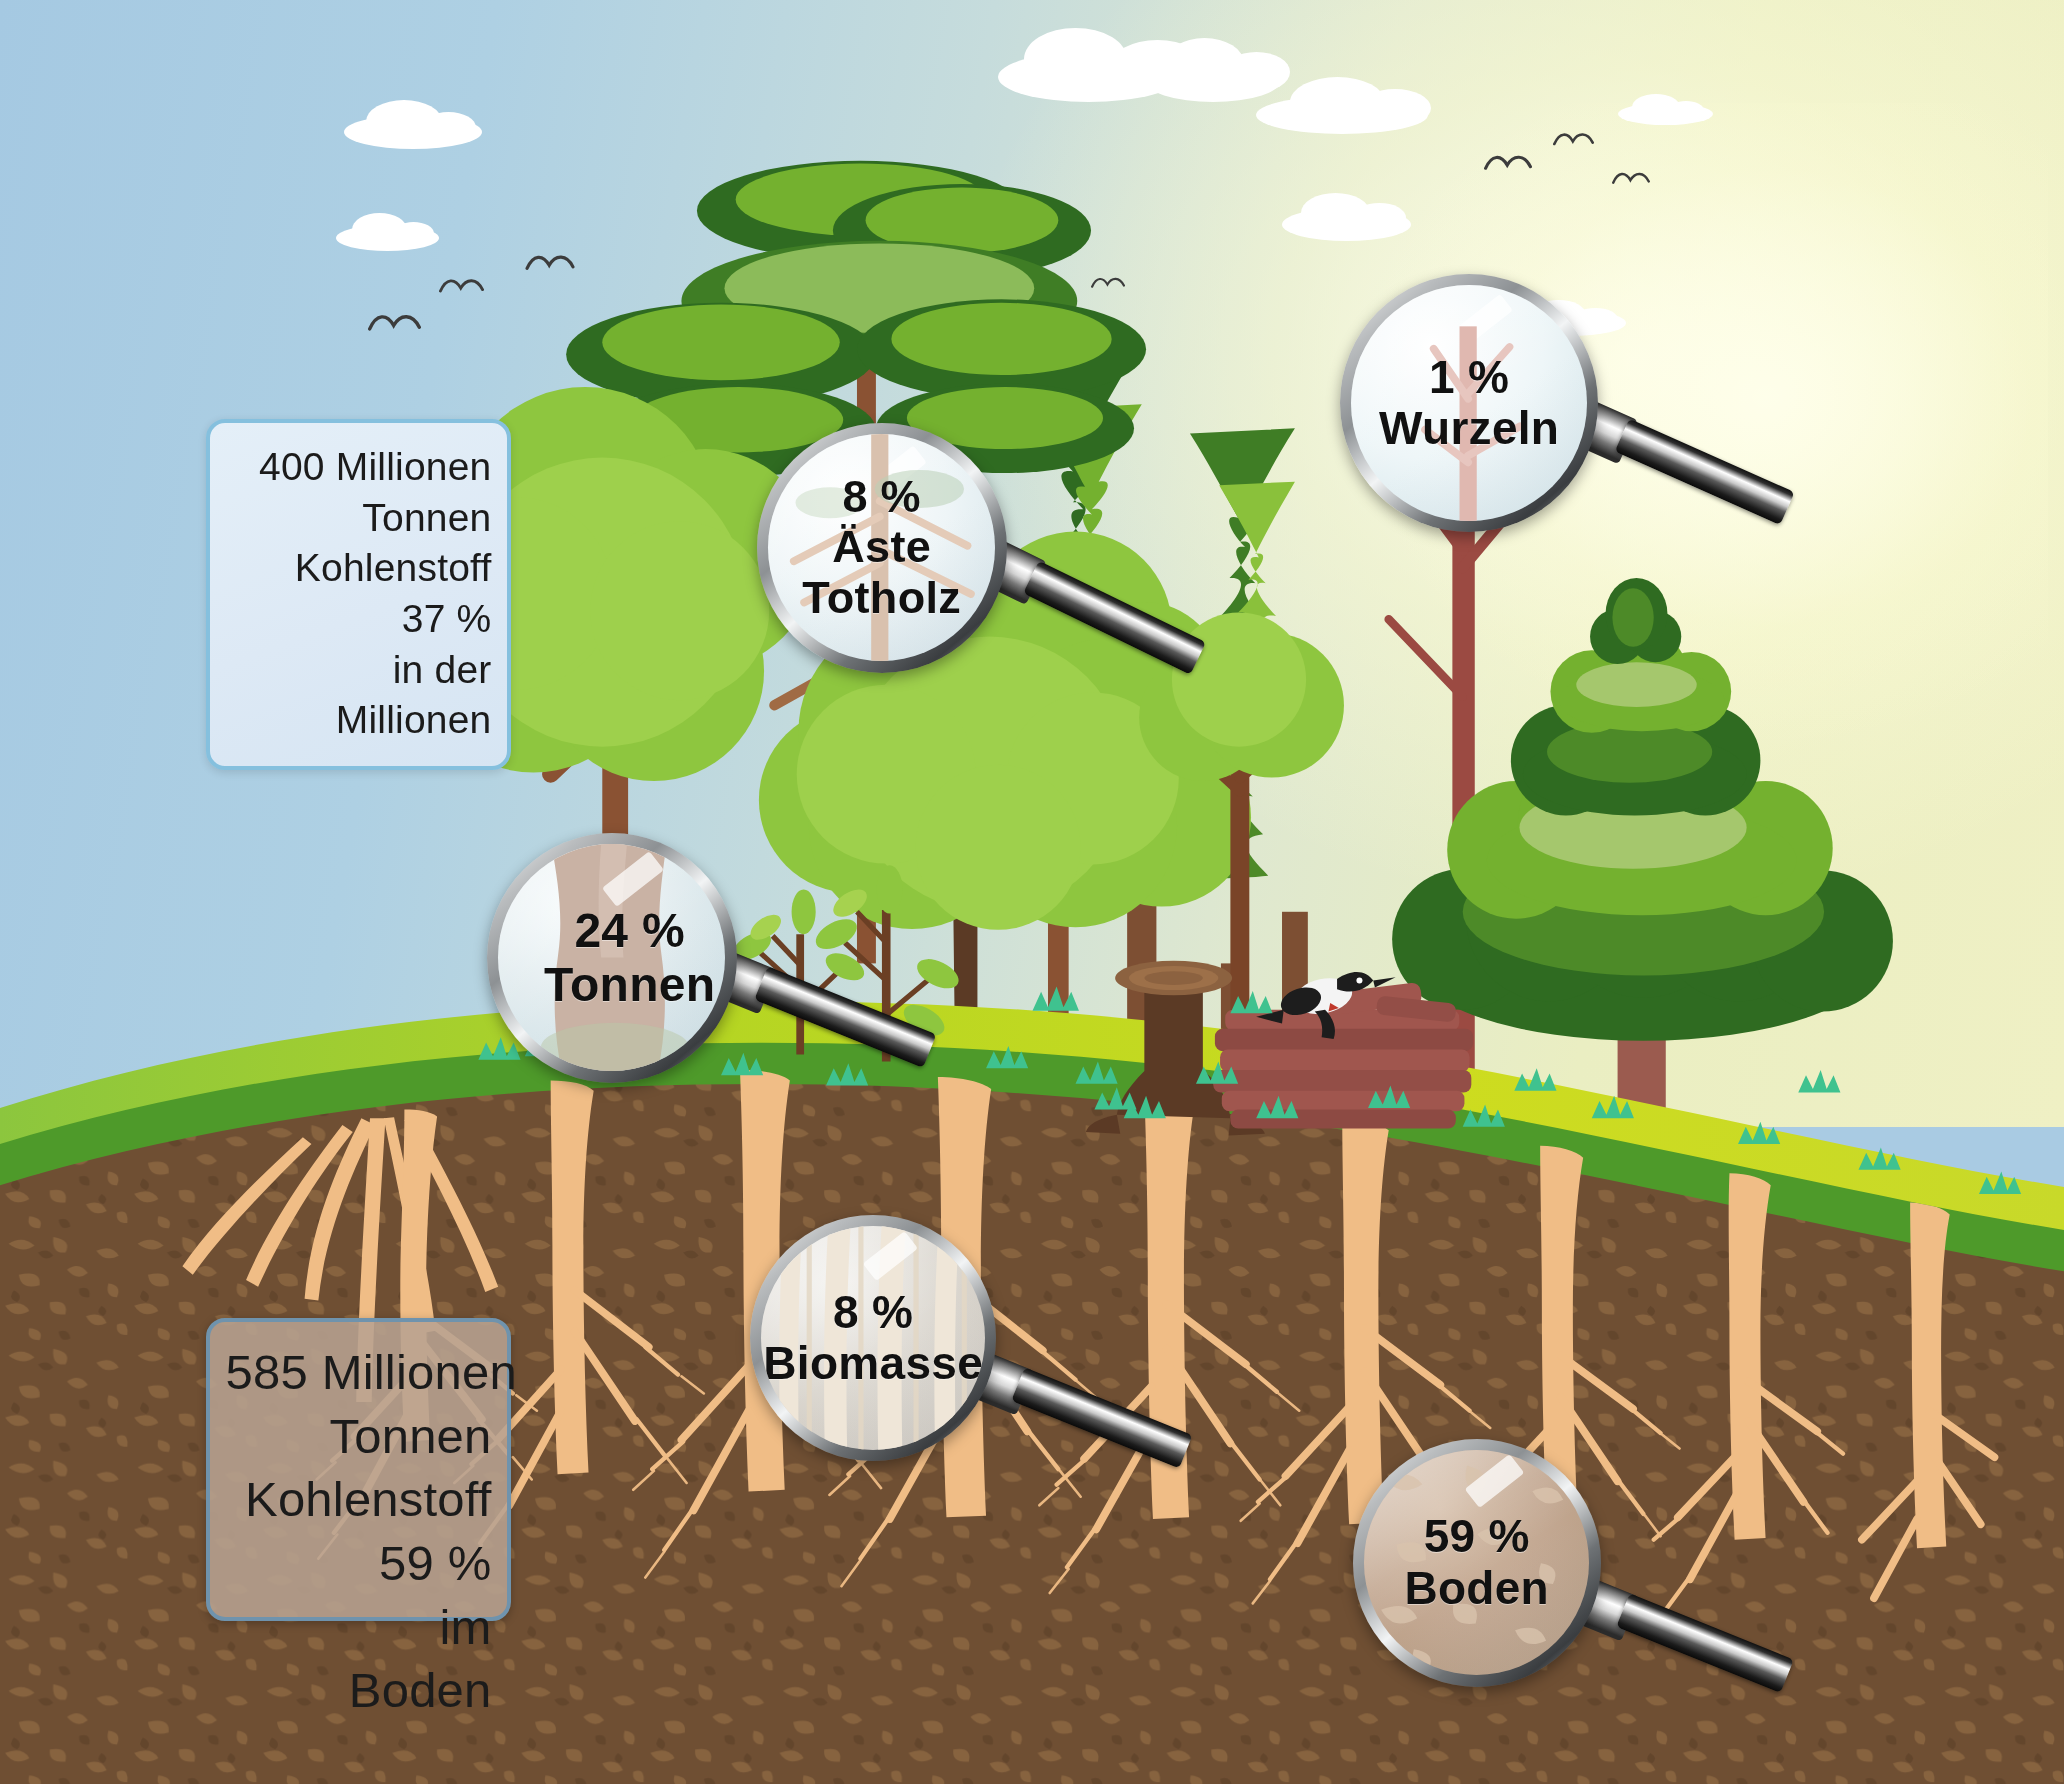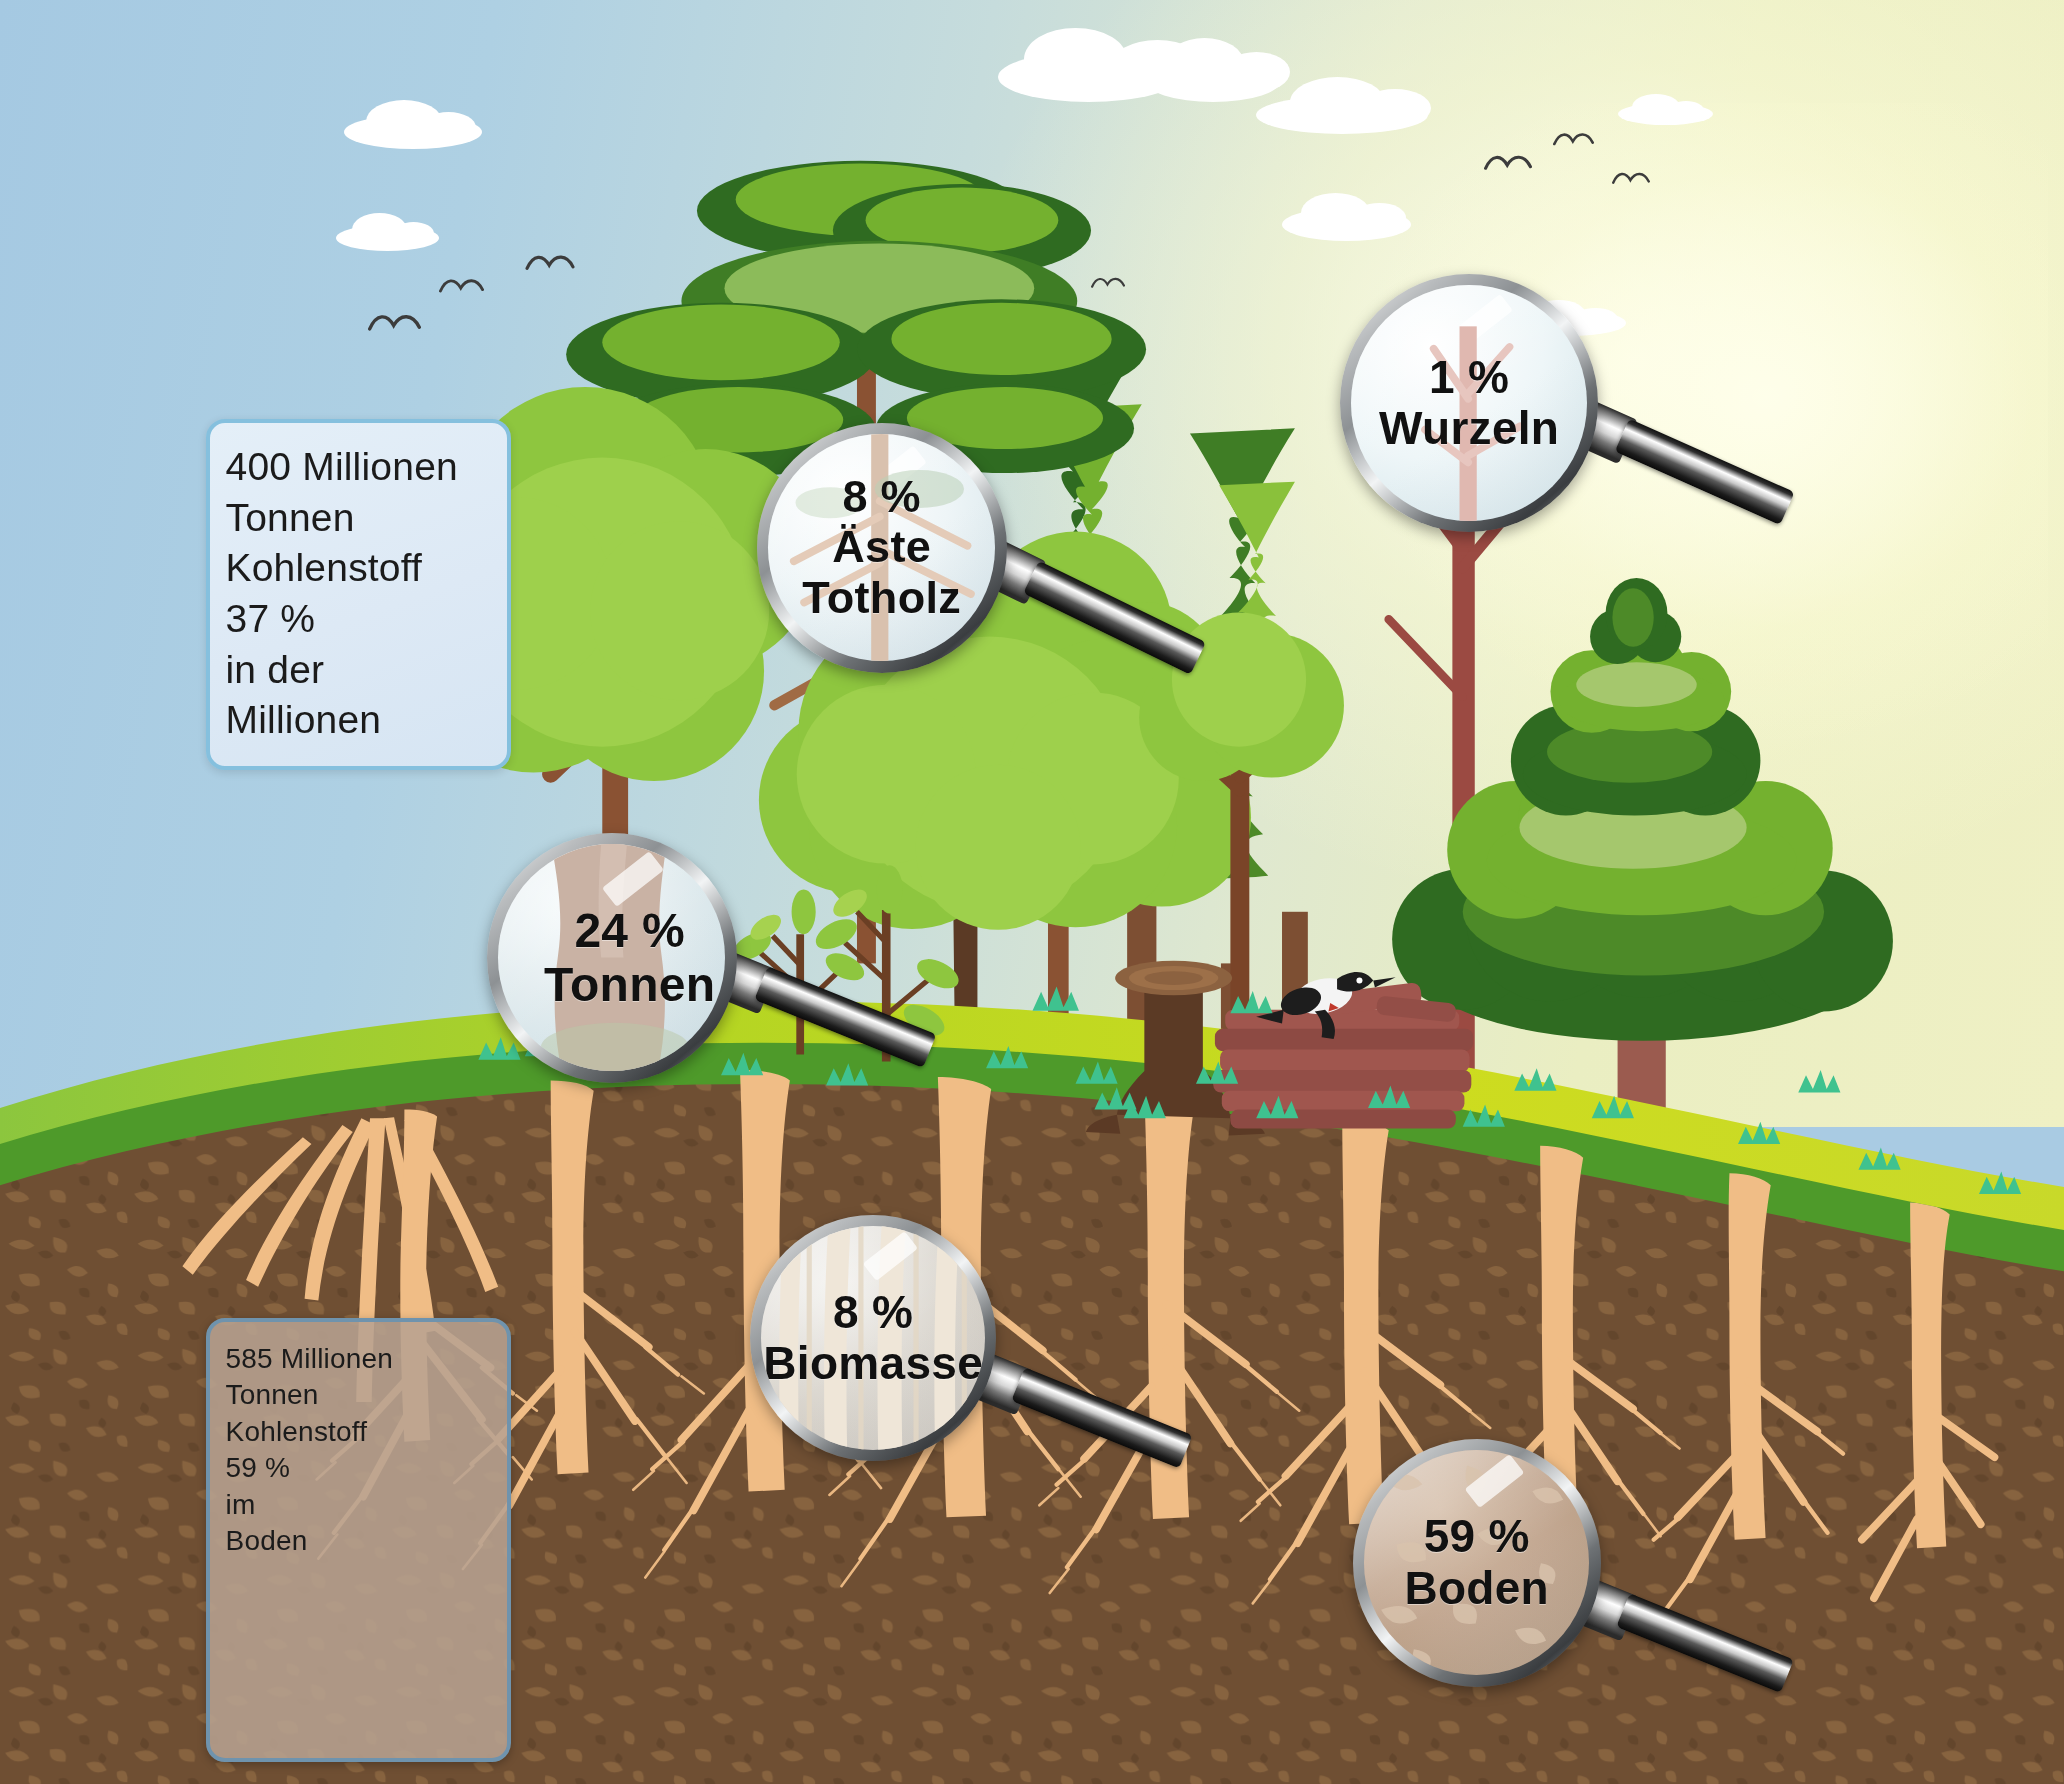--- a/index.html
+++ b/index.html
@@ -66,41 +66,41 @@
   .bird{position:absolute;width:53px;height:22.4px;}
   .bird svg{display:block;width:100%;height:100%;}
 
   
   .ground-wrap{position:absolute;left:0;top:0;width:2065px;height:1784px;}
 
   
   .infobox{
     position:absolute;
     border-radius:19px;
-    text-align:left;
+    text-align:right;
     line-height:1.30;
     color:#1b1b1b;
     letter-spacing:0.2px;
     box-sizing:border-box;
     padding:19px 15.5px;
   }
   .infobox .ln{display:block;white-space:nowrap;}
 
   #box-biomass{
     left:206px;top:419px;width:305px;height:351px;
     background:linear-gradient(160deg,#e4eff8 0%,#dde9f5 55%,#d6e5f3 100%);
     border:4.3px solid #85c0de;
     font-size:39px;
     box-shadow:0 2.6px 8.6px rgba(0,0,0,.12);
   }
   #box-soil{
-    left:206px;top:1318px;width:305px;height:444px;
+    left:206px;top:1318px;width:305px;height:303px;
     background:rgba(183,162,145,.88);
     border:4.3px solid #6f93ad;
-    font-size:28px;
+    font-size:49px;
     box-shadow:0 2.6px 8.6px rgba(0,0,0,.25);
   }
 
   
   .mag{position:absolute;}
   .mag .handle{
     position:absolute;
     height:36px;
     border-radius:5.2px;
     transform-origin:0% 50%;

